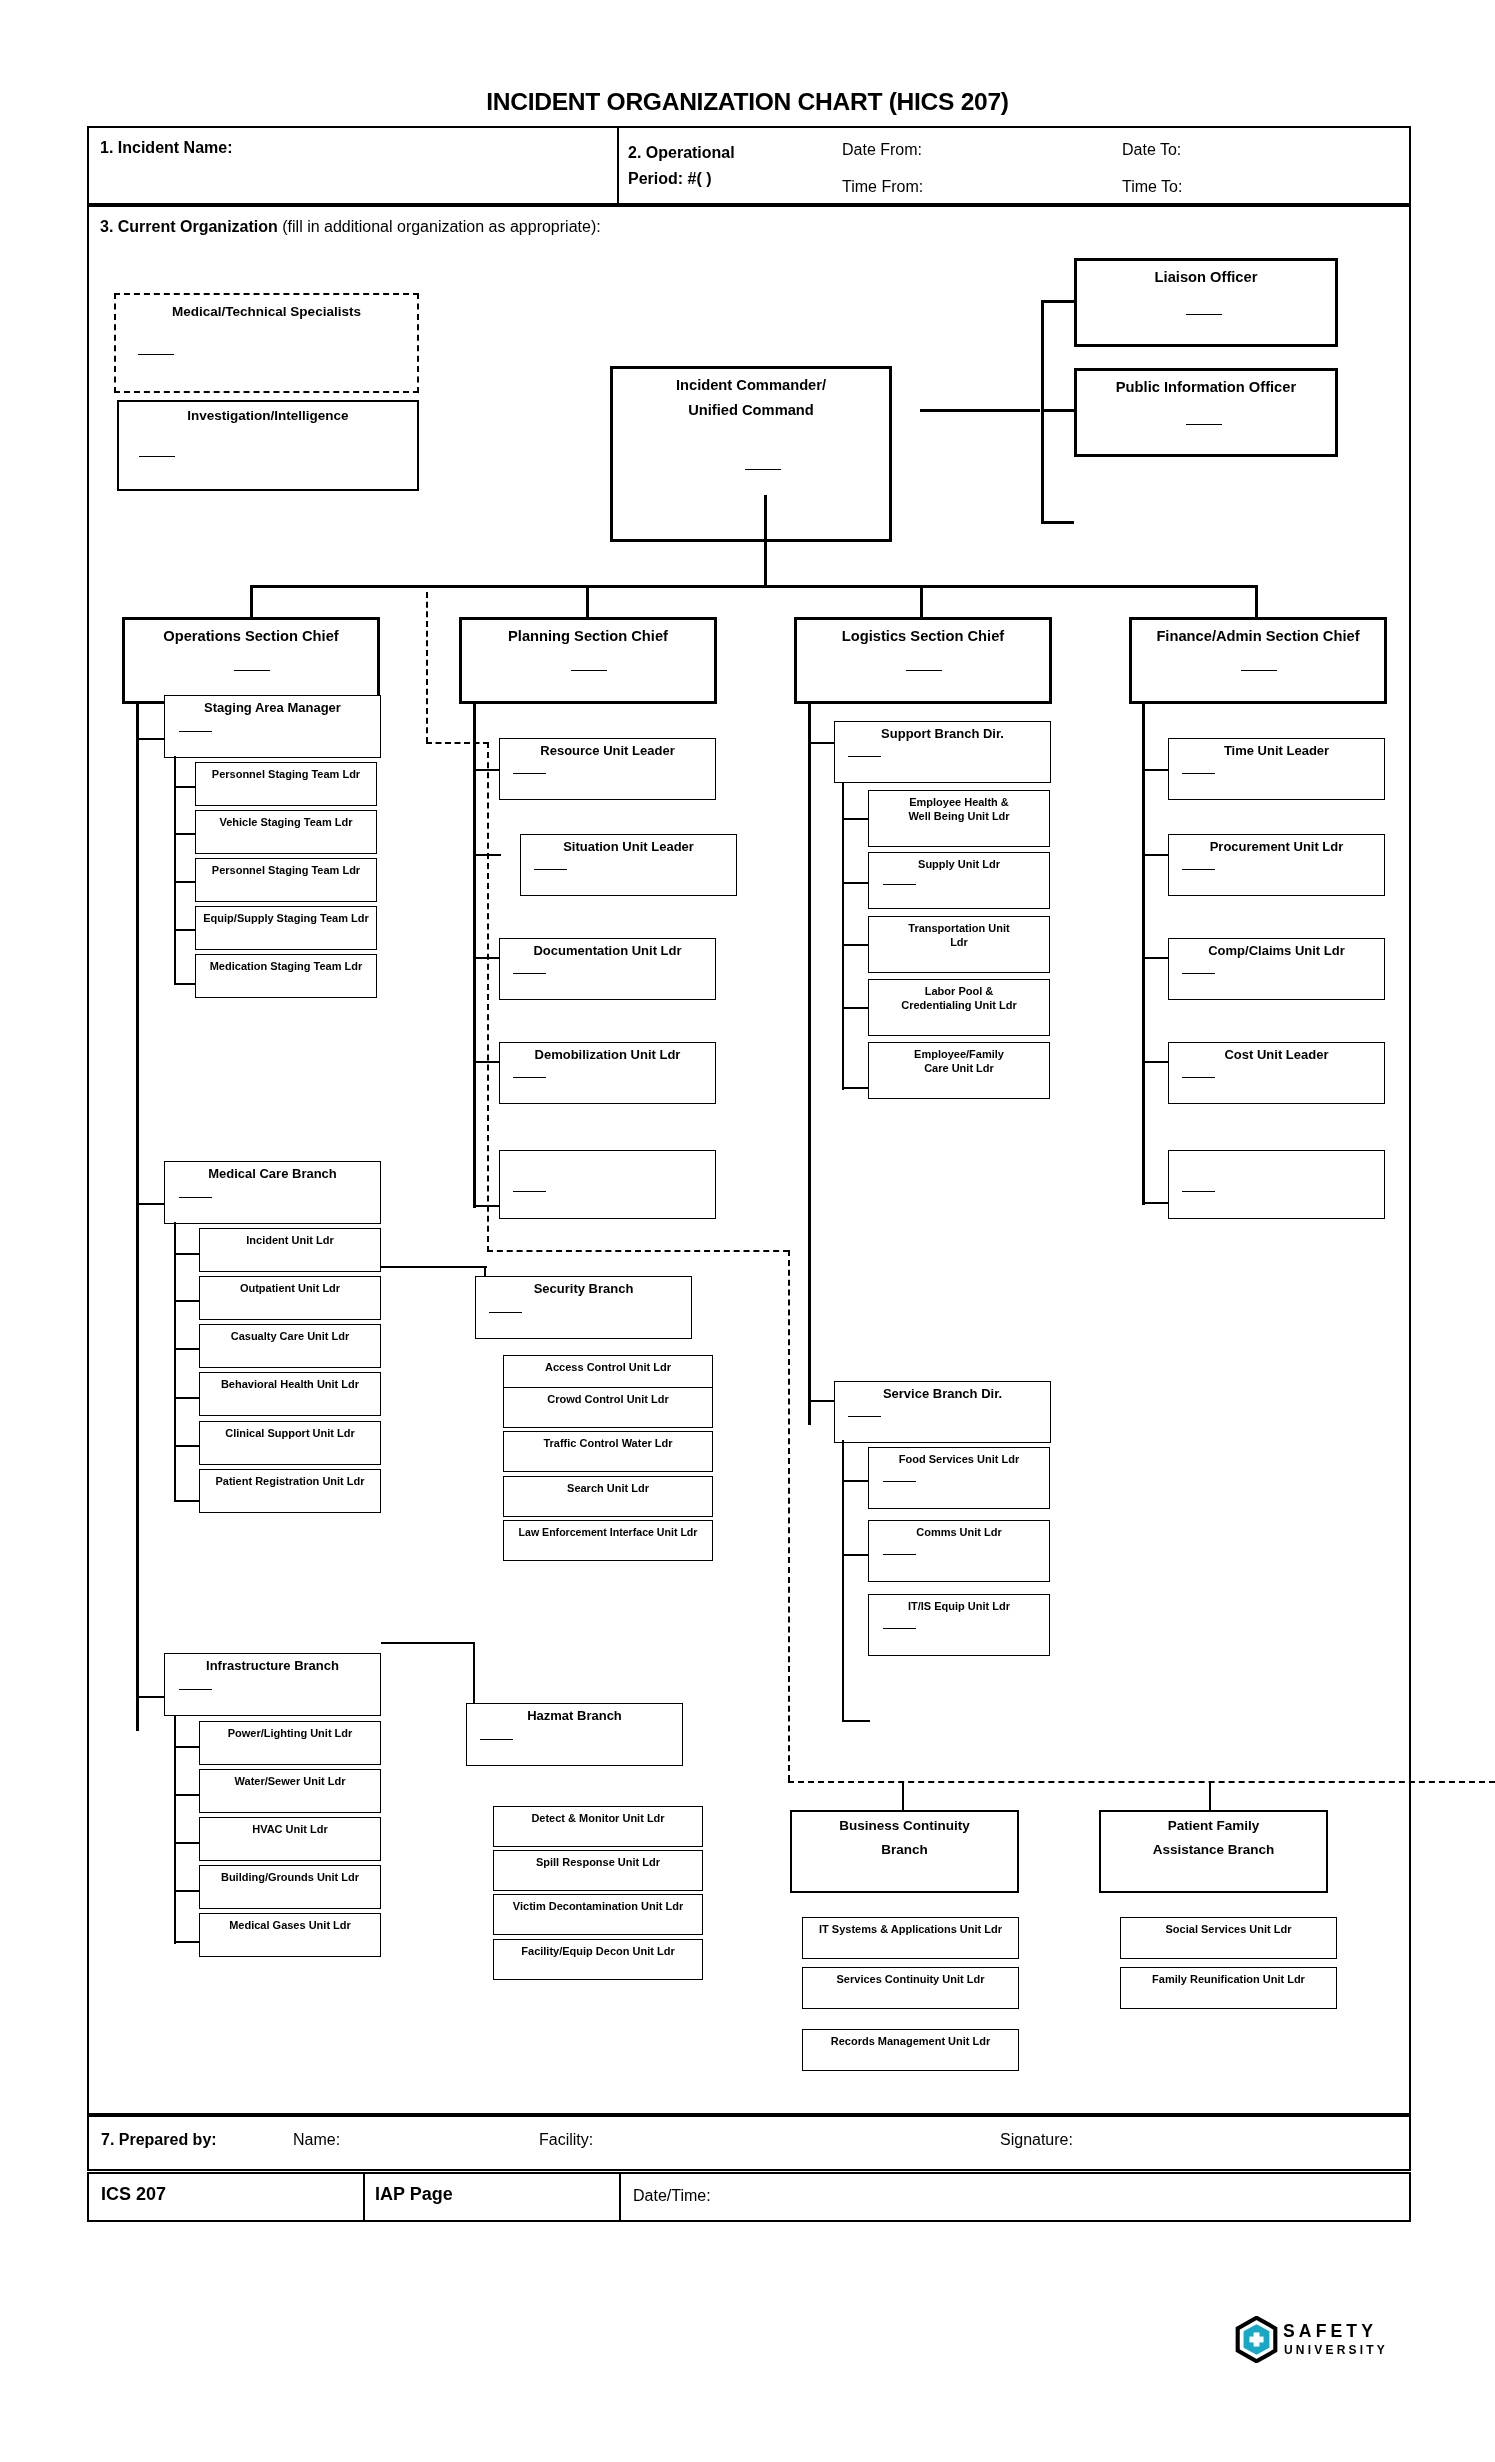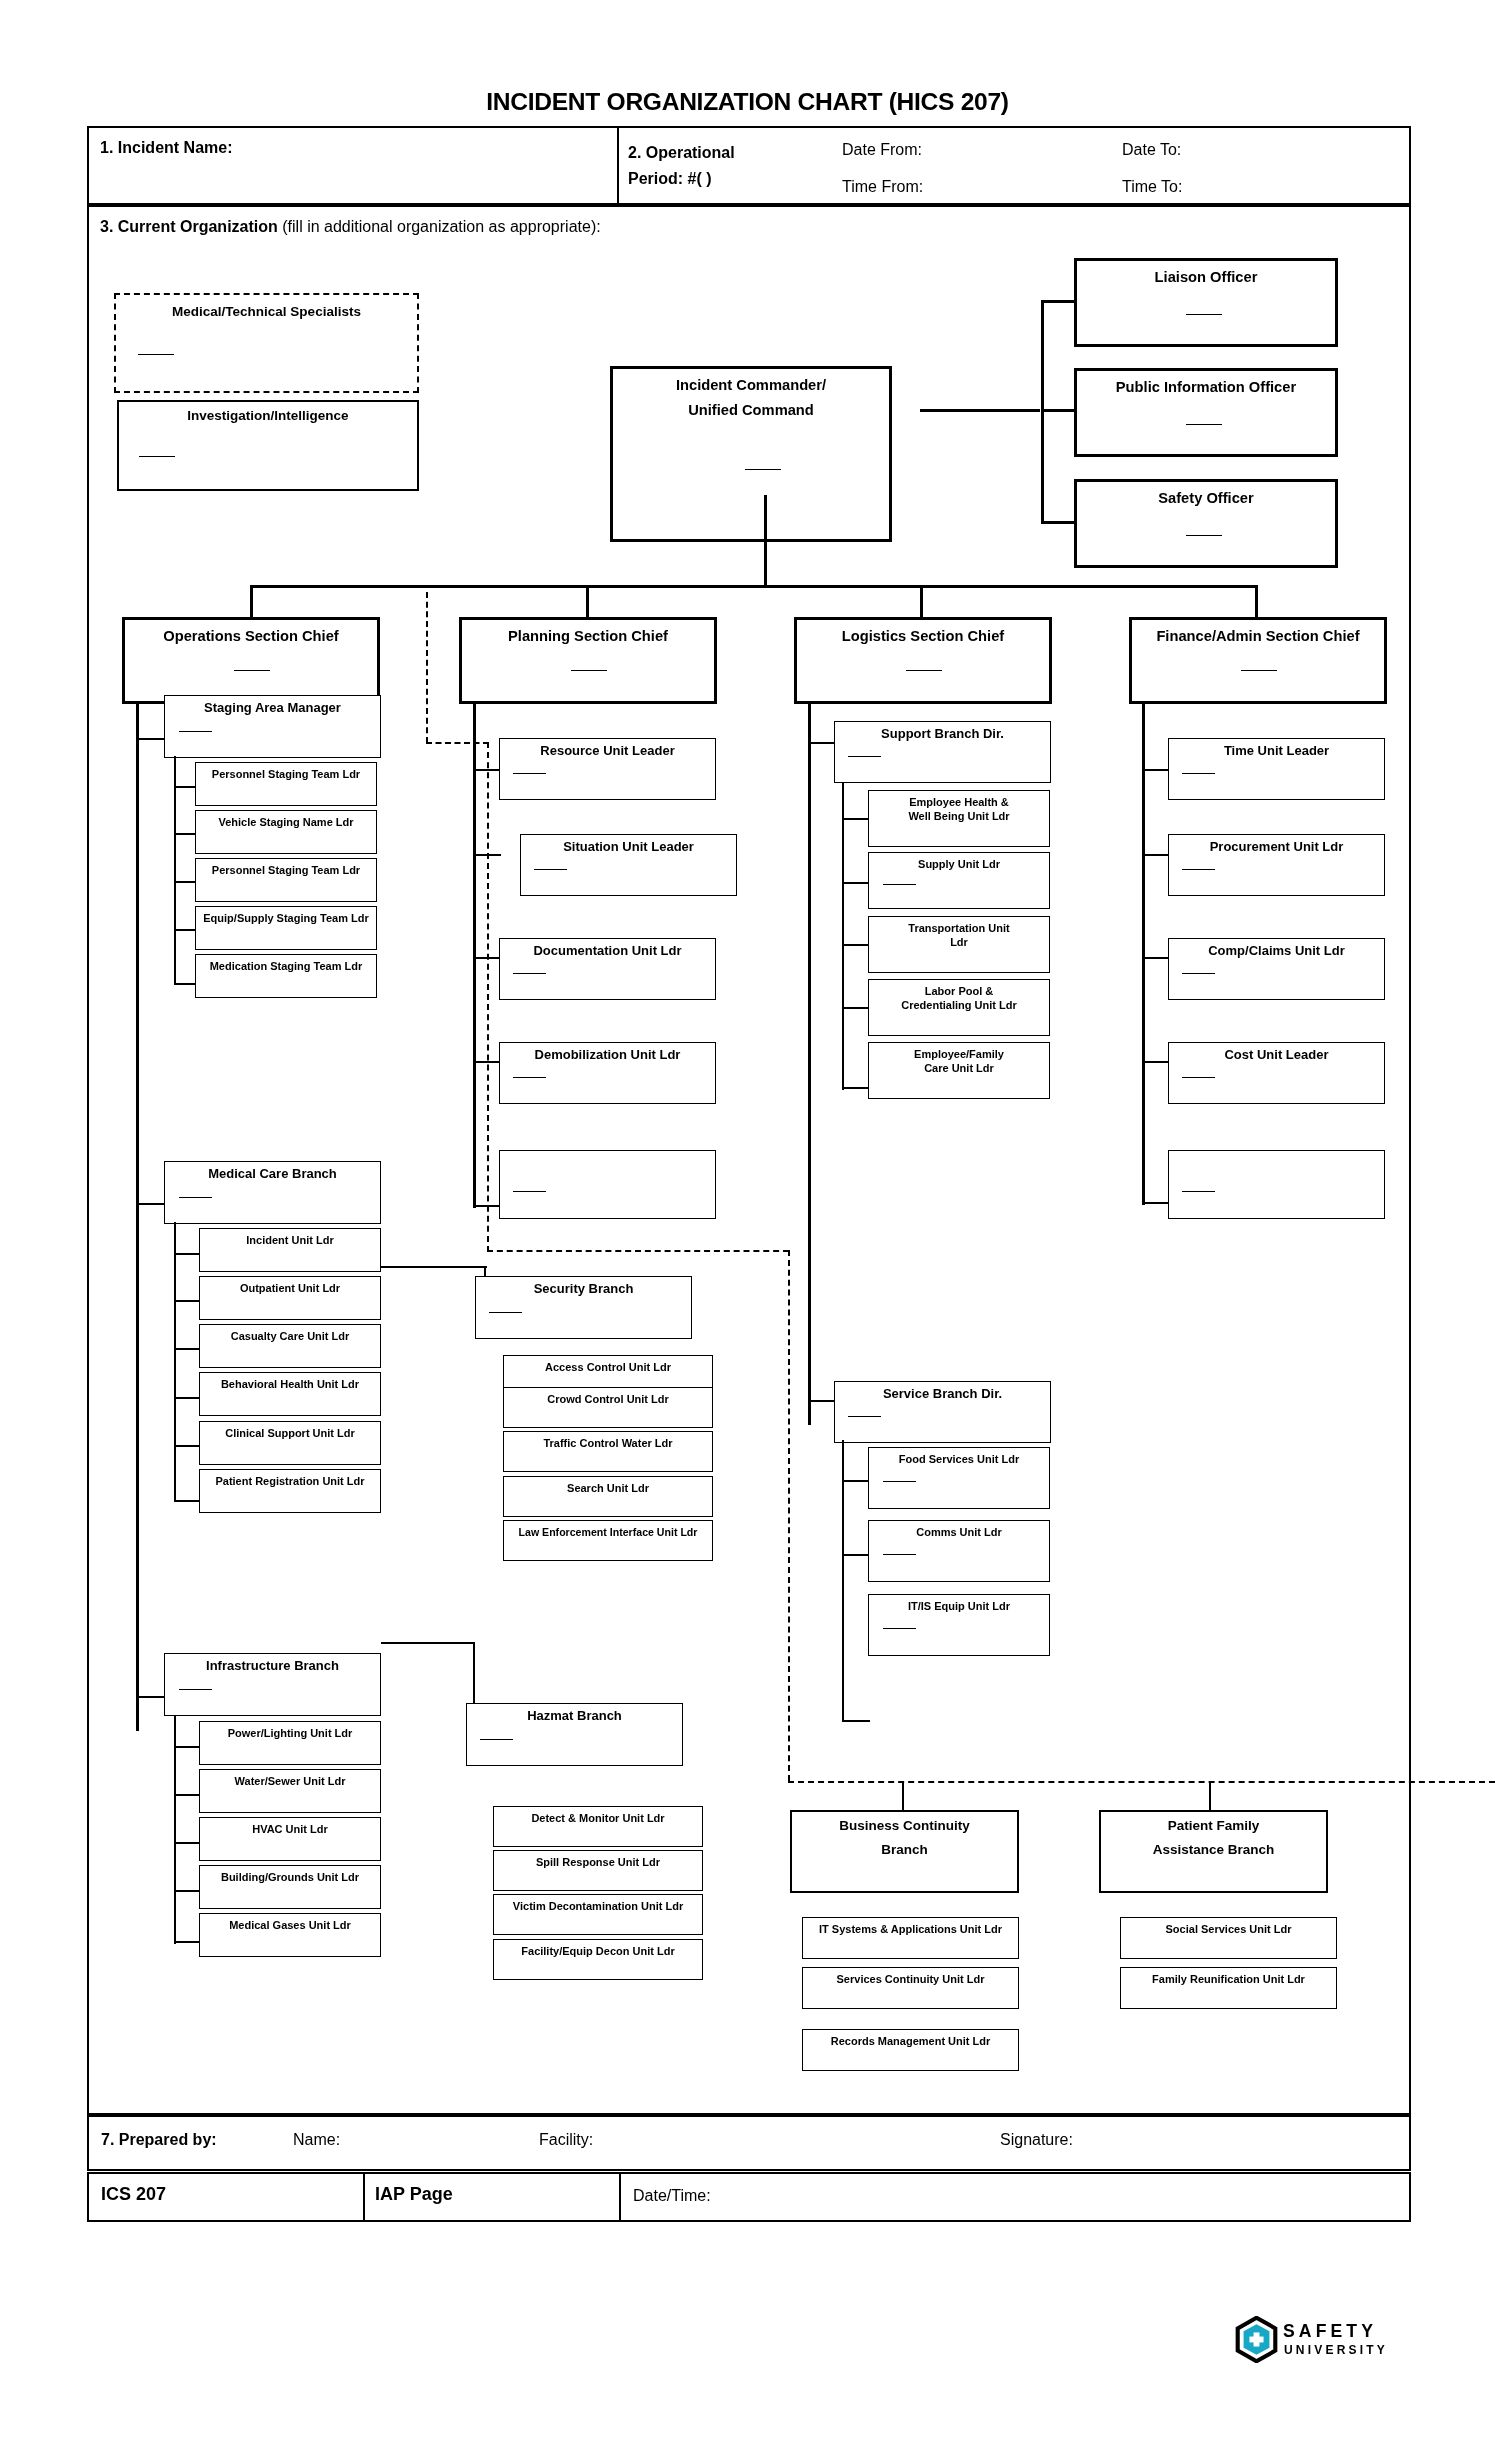--- a/index.html
+++ b/index.html
@@ -88,24 +88,20 @@
   </div>
 
   <div class="box lvl1" style="left:1074px;top:258px;width:264px;height:89px;">
     <div class="t">Liaison Officer</div>
     <div class="blank" style="left:109px;top:53px;width:36px;"></div>
   </div>
   <div class="box lvl1" style="left:1074px;top:368px;width:264px;height:89px;">
     <div class="t">Public Information Officer</div>
     <div class="blank" style="left:109px;top:53px;width:36px;"></div>
   </div>
-  <div class="box lvl1" style="left:1074px;top:479px;width:264px;height:89px;">
-    <div class="t">Safety Officer</div>
-    <div class="blank" style="left:109px;top:53px;width:36px;"></div>
-  </div>
 
   <div class="conn" style="left:920px;top:409px;width:120px;height:2.9px;"></div>
   <div class="conn" style="left:1041px;top:300px;width:2.9px;height:224px;"></div>
   <div class="conn" style="left:1041px;top:300px;width:33px;height:2.9px;"></div>
   <div class="conn" style="left:1041px;top:409px;width:33px;height:2.9px;"></div>
   <div class="conn" style="left:1041px;top:521px;width:33px;height:2.9px;"></div>
 
   <div class="conn" style="left:764px;top:495px;width:2.9px;height:91px;"></div>
   <div class="conn" style="left:250px;top:585px;width:1007px;height:2.9px;"></div>
   <div class="conn" style="left:250px;top:585px;width:2.9px;height:33px;"></div>
@@ -138,21 +134,21 @@
     <div class="blank" style="left:14px;top:35px;width:33px;"></div>
   </div>
   <div class="conn" style="left:174px;top:756px;width:2.3px;height:229px;"></div>
 
   <div class="conn" style="left:174px;top:786px;width:23.5px;height:2.3px;"></div>
   <div class="box lvl4" style="left:195px;top:762px;width:182px;height:44px;">
     <div class="t">Personnel Staging Team Ldr</div>
     </div>
   <div class="conn" style="left:174px;top:833px;width:23.5px;height:2.3px;"></div>
   <div class="box lvl4" style="left:195px;top:810px;width:182px;height:44px;">
-    <div class="t">Vehicle Staging Name Ldr</div>
+    <div class="t">Vehicle Staging Team Ldr</div>
     </div>
   <div class="conn" style="left:174px;top:881px;width:23.5px;height:2.3px;"></div>
   <div class="box lvl4" style="left:195px;top:858px;width:182px;height:44px;">
     <div class="t">Personnel Staging Team Ldr</div>
     </div>
   <div class="conn" style="left:174px;top:929px;width:23.5px;height:2.3px;"></div>
   <div class="box lvl4" style="left:195px;top:906px;width:182px;height:44px;">
     <div class="t">Equip/Supply Staging Team Ldr</div>
     </div>
   <div class="conn" style="left:174px;top:983px;width:23.5px;height:2.3px;"></div>

